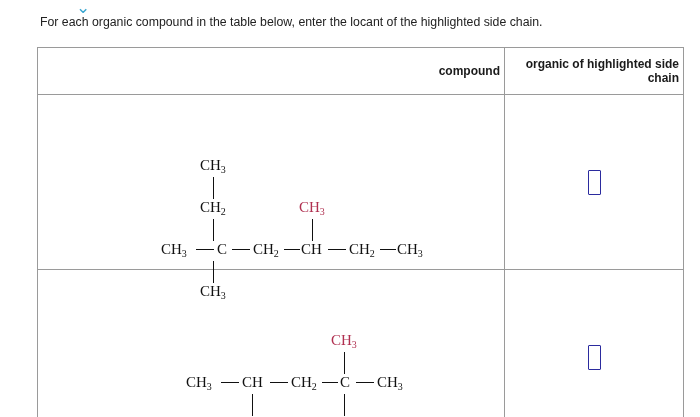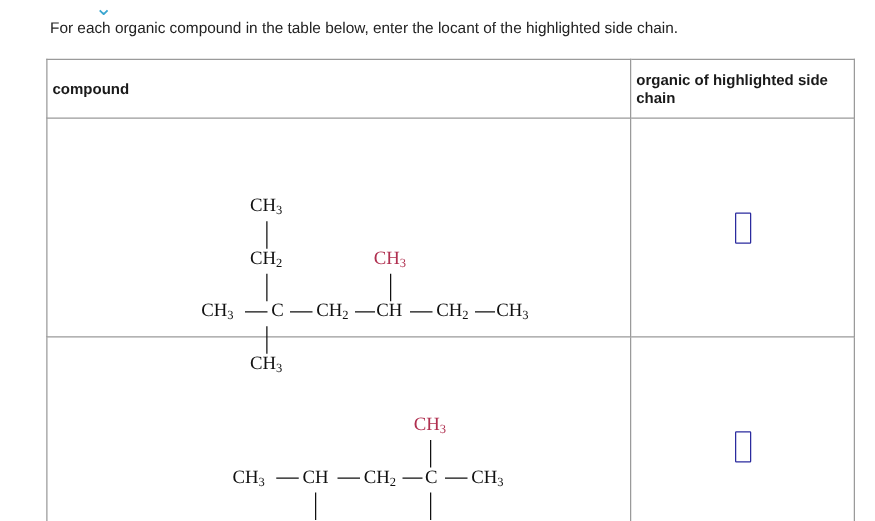--- a/index.html
+++ b/index.html
@@ -61,21 +61,21 @@
     border: 1px solid #9a9a9a;
     vertical-align: middle;
   }
   table.chem th {
     font-size: 12px;
     font-weight: bold;
     font-family: "Liberation Sans", sans-serif;
     color: #1a1a1a;
     padding: 6px 4px;
     height: 34px;
-    text-align: left;
+    text-align: right;
     line-height: 14px;
   }
   th.col-compound { width: 458px; }
   th.col-locant { width: 170px; }
 
   td.compound-cell {
     height: 166px;
     text-align: center;
     padding: 4px 0;
   }

